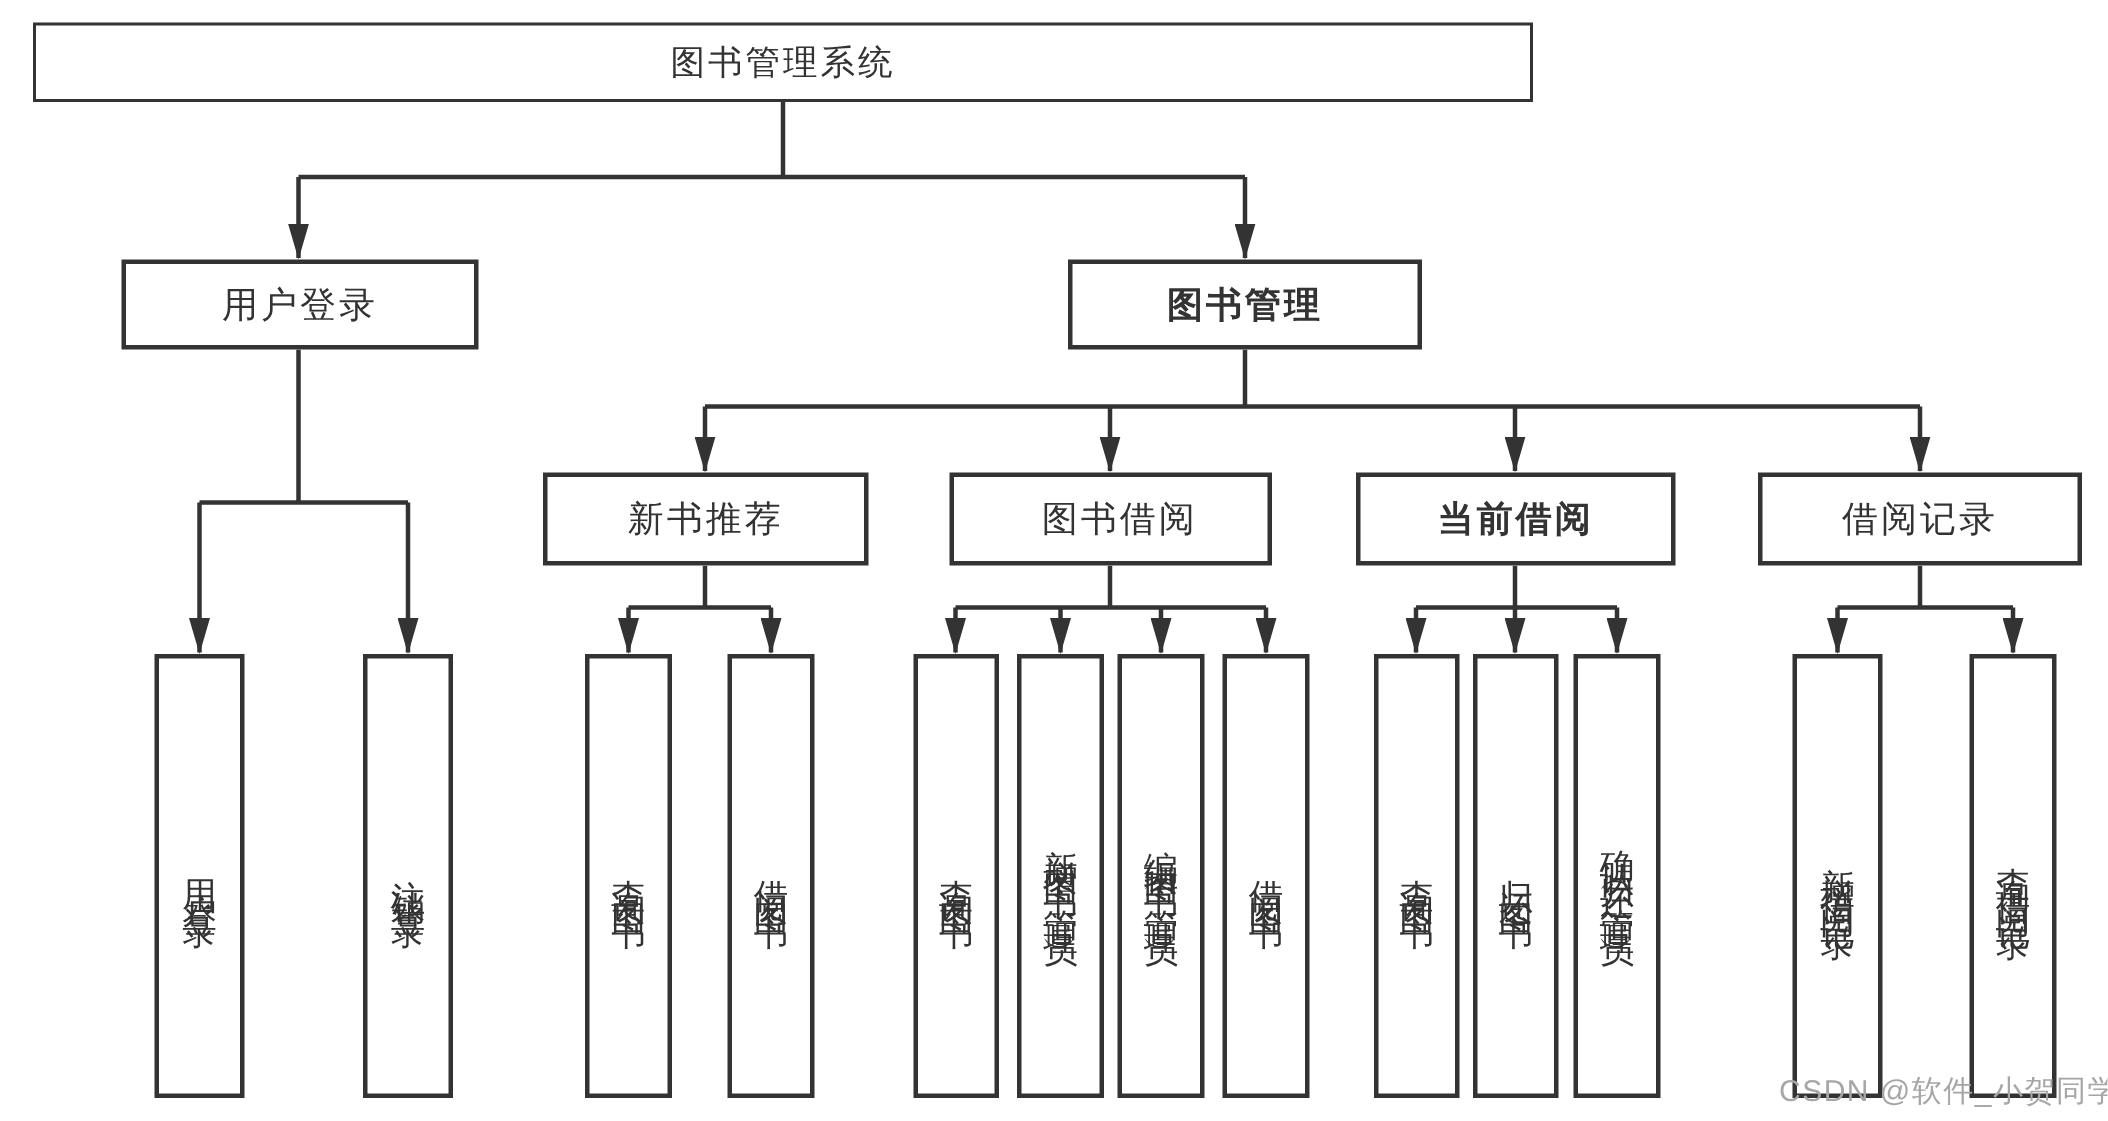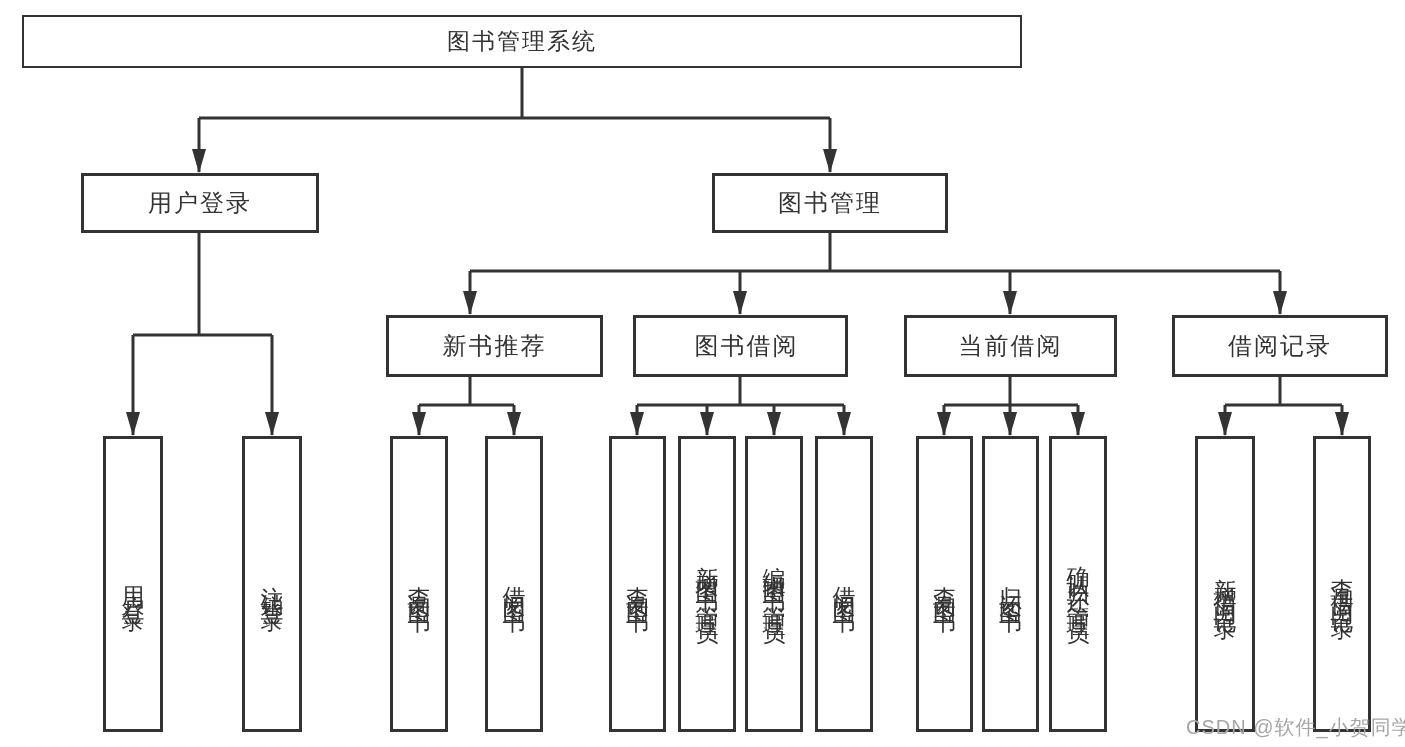--- a/index.html
+++ b/index.html
@@ -17,24 +17,24 @@
     border:3px solid var(--line,#333333);
     box-sizing:border-box;
     display:flex;align-items:center;justify-content:center;
     color:var(--text,#333333);
   }
   .h{font-size:24px;letter-spacing:2px;white-space:nowrap;}
   .v{writing-mode:vertical-lr;text-orientation:mixed;font-size:23px;letter-spacing:8px;line-height:1;}
   
   .n-root   {left:22px;  top:15px;  width:1000px;height:53px;border-width:2px;font-size:23px;}
   .n-user   {left:81px;  top:173px; width:238px; height:60px;}
-  .n-mgmt   {left:712px; top:173px; width:236px; height:60px;}
-  .n-newbook{left:362px; top:315px; width:217px; height:62px;margin-left:24px;}
+  .n-mgmt   {left:712px; top:173px; width:236px; height:60px;font-weight:bold;}
+  .n-newbook{left:362px; top:315px; width:217px; height:62px;}
   .n-borrow {left:633px; top:315px; width:215px; height:62px;padding-left:12px;}
-  .n-current{left:904px; top:315px; width:213px; height:62px;}
+  .n-current{left:904px; top:315px; width:213px; height:62px;font-weight:bold;}
   .n-record {left:1172px;top:315px; width:216px; height:62px;}
   .leaf{top:436px;height:296px;}
   .l-login {left:103px; width:60px;}
   .l-logout{left:242px; width:60px;}
   .l-nbq   {left:390px; width:58px;}
   .l-nbb   {left:485px; width:58px;}
   .l-bbq   {left:609px; width:57px;}
   .l-bba   {left:678px; width:58px;}
   .l-bbe   {left:745px; width:58px;}
   .l-bbb   {left:815px; width:58px;}

